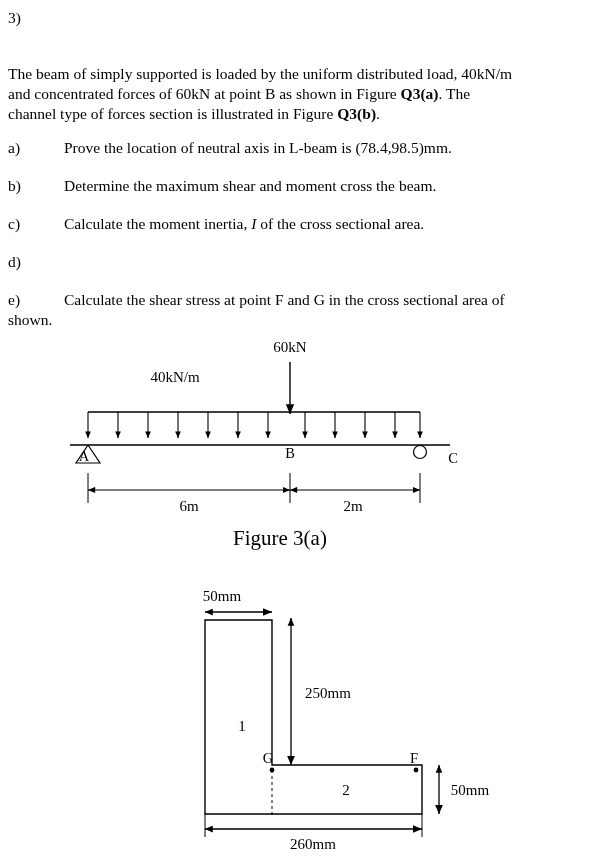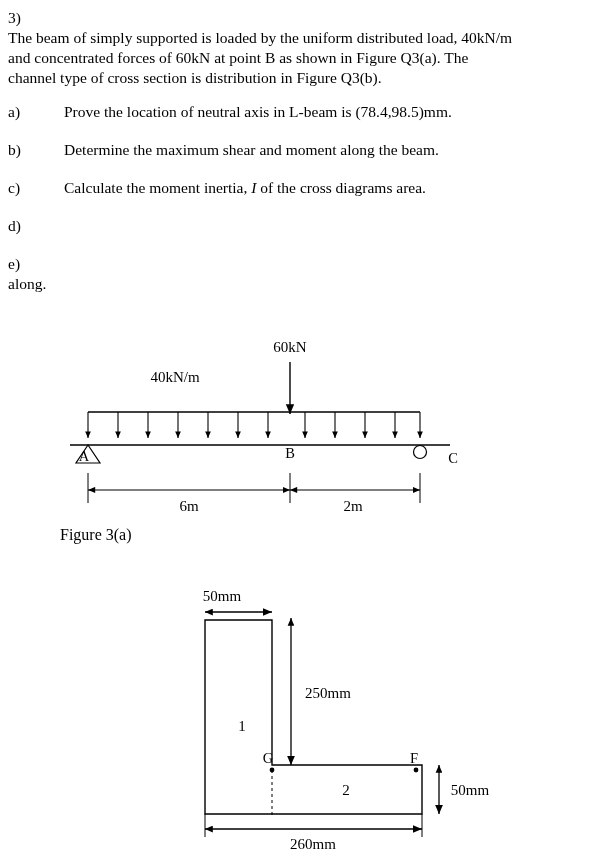--- a/index.html
+++ b/index.html
@@ -27,53 +27,55 @@
     top: 8px;
     width: 580px;
     font-size: 15.5px;
     line-height: 20px;
   }
   .para {
     margin: 0 0 0 0;
   }
   .intro {
     margin-bottom: 14px;
+    margin-top: 36px;
   }
   .item {
     position: relative;
     padding-left: 56px;
     margin-bottom: 18px;
   }
   .item .marker {
     position: absolute;
     left: 0;
     top: 0;
   }
   .item.last {
     padding-left: 56px;
   }
   .item .hang-out {
     margin-left: -56px;
   }
-  .bold { font-weight: normal; }
+  .bold { font-weight: bold; }
   .ital { font-style: italic; }
 
   
   .fig-a {
     position: absolute;
     left: 60px;
     top: 330px;
     width: 440px;
     height: 225px;
   }
   .fig-a svg, .fig-b svg { display: block; }
   .fig-caption {
     position: absolute;
     width: 100%;
-    font-size: 16px;
+    text-align: center;
+    font-size: 21px;
   }
   .fig-a .fig-caption { top: 196px; left: 0; }
 
   
   .fig-b {
     position: absolute;
     left: 150px;
     top: 584px;
     width: 380px;
     height: 290px;
@@ -97,47 +99,47 @@
 
 <div class="page">
 
   <div class="text-block">
 
     <div class="para">3)</div>
 
     <div class="para intro">
       <span>The beam of simply supported is loaded by the uniform distributed load, 40kN/m</span><br>
       <span>and concentrated forces of 60kN at point B as shown in Figure </span><span class="bold">Q3(a)</span><span>. The</span><br>
-      <span>channel type of cross section is distribution in Figure </span><span class="bold">Q3(b)</span><span>.</span>
+      <span>channel type of forces section is illustrated in Figure </span><span class="bold">Q3(b)</span><span>.</span>
     </div>
 
     <div class="item">
       <span class="marker">a)</span>
       <span>Prove the location of neutral axis in L-beam is (78.4,98.5)mm.</span>
     </div>
 
     <div class="item">
       <span class="marker">b)</span>
-      <span>Determine the maximum shear and moment along the beam.</span>
+      <span>Determine the maximum shear and moment cross the beam.</span>
     </div>
 
     <div class="item">
       <span class="marker">c)</span>
-      <span>Calculate the moment inertia, </span><span class="ital">I</span><span> of the cross diagrams area.</span>
+      <span>Calculate the moment inertia, </span><span class="ital">I</span><span> of the cross sectional area.</span>
     </div>
 
     <div class="item">
       <span class="marker">d)</span>
       <br>
     </div>
 
     <div class="item last">
       <span class="marker">e)</span>
-      <br>
-      <span class="hang-out">along.</span>
+      <span>Calculate the shear stress at point F and G in the cross sectional area of</span><br>
+      <span class="hang-out">shown.</span>
     </div>
 
   </div>
 
   <div class="fig-a">
     <svg width="440" height="200" viewBox="0 0 440 200">
       <defs>
         <marker id="arrHead" markerWidth="8" markerHeight="8" refX="7" refY="3" orient="auto">
           <path d="M0,0 L7,3 L0,6 z" fill="#000"></path>
         </marker>

